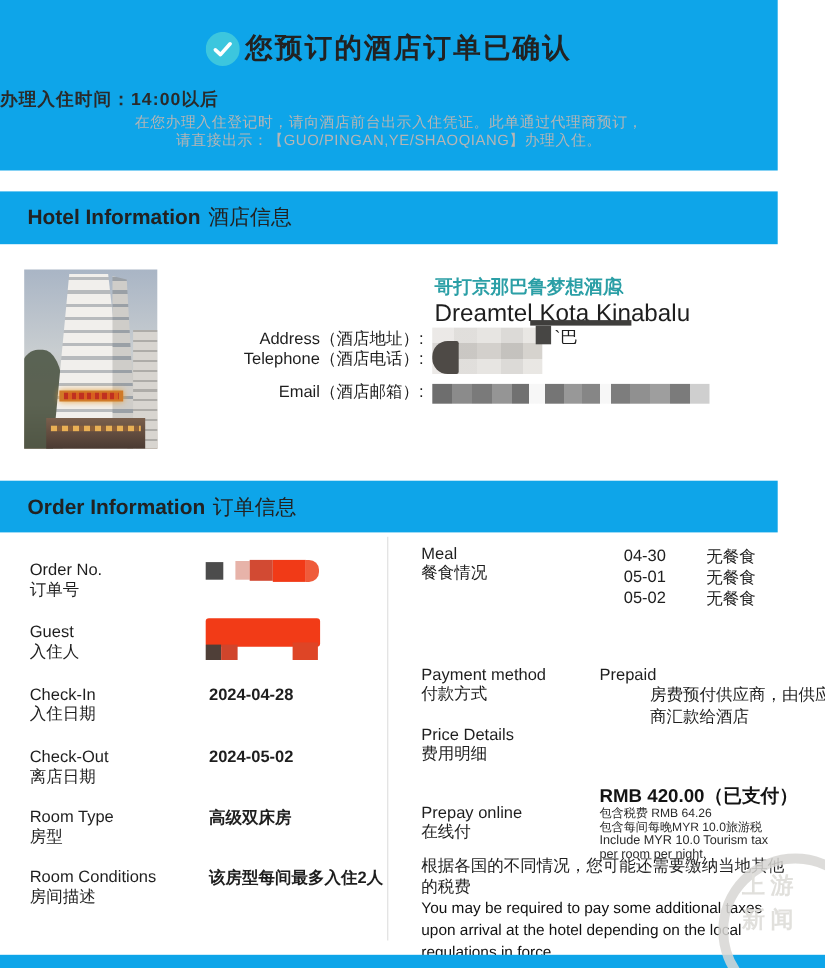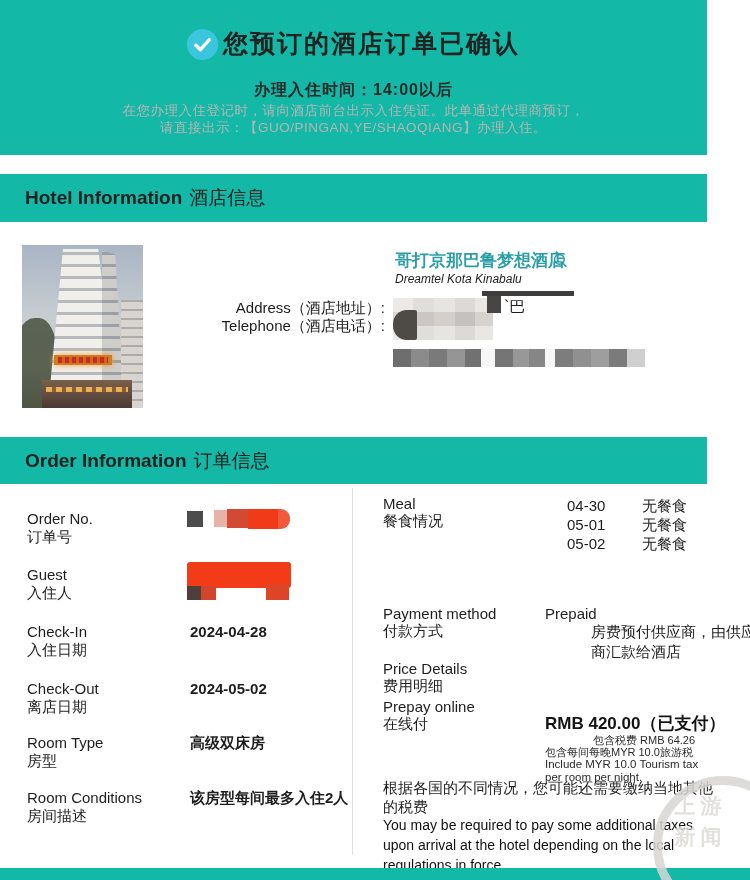--- a/index.html
+++ b/index.html
@@ -1,30 +1,30 @@
 <!DOCTYPE html>
 <html><head>
 <meta charset="utf-8">
 <style>
   * { margin:0; padding:0; box-sizing:border-box; }
   html,body { background:#fff; }
   body { font-family:"Liberation Sans","DejaVu Sans",sans-serif; color:#1e1e1e; }
   #page { position:relative; width:750px; height:880px; margin:0 auto; background:#fff; overflow:hidden; }
 
-  .band { position:absolute; left:0; width:707px; background:#14b8a6; }
+  .band { position:absolute; left:0; width:707px; background:#0ea5e9; }
   .band-top { top:0; height:155px; }
   .band-hotel { top:174px; height:48px; }
   .band-order { top:437px; height:47px; }
   .band-bottom { top:868px; height:12px; width:750px; }
 
   .title-row { position:absolute; top:27px; left:0; width:707px; display:flex; justify-content:center; align-items:flex-end; gap:5px; }
   .check-badge { width:31px; height:31px; flex:0 0 31px; }
   .main-title { font-size:25px; font-weight:700; letter-spacing:2px; color:#222; }
 
-  .checkin-time { position:absolute; top:80px; left:0; width:707px; text-align:center; font-size:16px; font-weight:700; color:#2a2a2a; letter-spacing:1px; }
+  .checkin-time { position:absolute; top:80px; left:0; width:707px; text-align:left; font-size:16px; font-weight:700; color:#2a2a2a; letter-spacing:1px; }
   .notice { position:absolute; top:102px; left:0; width:707px; text-align:center; font-size:13.5px; line-height:17px; color:#b5b5b5; letter-spacing:0.5px; }
 
   .sec-title { position:absolute; left:25px; font-size:19px; color:#222; top:50%; transform:translateY(-50%); white-space:nowrap; }
   .sec-title .en { font-weight:700; }
   .sec-title .zh { font-weight:400; margin-left:7px; }
 
   
   .photo { position:absolute; left:22px; top:245px; width:121px; height:163px; overflow:hidden;
            background:linear-gradient(180deg,#a9b5c5 0%,#c8cdd0 45%,#cfc9bd 75%,#8a7868 100%); }
   .photo .trees { position:absolute; left:-10px; bottom:0; width:45px; height:90px; background:#46503e; border-radius:50% 40% 0 0; opacity:.85; }
@@ -35,21 +35,21 @@
            background:repeating-linear-gradient(0deg,#cfcdc9 0 9px,#9aa0a6 9px 12px);
            clip-path:polygon(0 0, 60% 2%, 100% 100%, 0 100%); }
   .photo .bldg-right { position:absolute; right:-4px; top:55px; width:26px; height:108px;
            background:repeating-linear-gradient(0deg,#d8d5d0 0 7px,#aeaca8 7px 9px); }
   .photo .sign { position:absolute; left:32px; top:110px; width:58px; height:10px; background:#d07a28; box-shadow:0 0 6px #e8a23c; }
   .photo .sign-text { position:absolute; left:36px; top:112px; width:50px; height:6px; background:repeating-linear-gradient(90deg,#c03020 0 4px,#d8601f 4px 7px); }
   .photo .lobby { position:absolute; left:20px; bottom:0; width:90px; height:28px; background:linear-gradient(180deg,#7a5f4c,#4a3a32); }
   .photo .lobby-lights { position:absolute; left:24px; bottom:16px; width:82px; height:5px; background:repeating-linear-gradient(90deg,#e9b055 0 6px,#8a5f3a 6px 10px); }
 
   .h-label { position:absolute; left:120px; width:265px; text-align:right; font-size:15px; color:#1e1e1e; white-space:nowrap; }
-  .h-val { position:absolute; left:395px; font-size:12px; color:#1e1e1e; white-space:nowrap;font-style:italic; }
+  .h-val { position:absolute; left:395px; font-size:22px; color:#1e1e1e; white-space:nowrap; }
   .hotel-link { position:absolute; left:395px; top:249px; font-size:17px; font-weight:700; color:#2b9fa6; white-space:nowrap; cursor:pointer; }
   .search-ic { position:absolute; left:553px; top:253px; }
 
   
   .addr-bar { position:absolute; left:482px; top:291px; width:92px; height:5px; background:#3f3e3c; }
   .addr-mosaic { position:absolute; left:393px; top:298px; width:100px; height:42px;
       background-image:
         repeating-linear-gradient(0deg, rgba(255,255,255,.28) 0 14px, rgba(0,0,0,.05) 14px 28px),
         repeating-linear-gradient(90deg,#e4e1de 0 20px,#d5d2ce 20px 41px,#dedbd7 41px 62px,#cfccc8 62px 82px,#e1ded9 82px 100px); }
   .addr-blob { position:absolute; left:393px; top:310px; width:24px; height:30px; background:#4e4a46; border-radius:14px 2px 2px 14px; }
@@ -77,21 +77,21 @@
   .guest-d2 { position:absolute; left:201px; top:586px; width:15px; height:14px; background:#d0452c; }
   .guest-d3 { position:absolute; left:266px; top:584px; width:23px; height:16px; background:#de4526; }
 
   .r-label { position:absolute; left:383px; font-size:15px; line-height:17px; color:#1e1e1e; white-space:nowrap; }
   .meal-date { position:absolute; left:567px; font-size:15px; color:#1e1e1e; }
   .meal-status { position:absolute; left:642px; font-size:15px; color:#1e1e1e; }
   .pay-en { position:absolute; left:545px; top:605px; font-size:15px; color:#1e1e1e; }
   .pay-zh { position:absolute; left:545px; top:622px; width:178px; font-size:15px; line-height:20px; color:#1e1e1e;margin-left:46px; }
   .prepay-amount { position:absolute; left:545px; top:712px; font-size:17px; font-weight:700; color:#141414; white-space:nowrap; }
   .tax-notes { position:absolute; left:545px; top:734px; width:172px; color:#2a2a2a; }
-  .tax-notes .t1 { font-size:11px; line-height:12px;margin-left:48px; }
+  .tax-notes .t1 { font-size:11px; line-height:12px; }
   .tax-notes .t2 { font-size:11px; line-height:12px; }
   .tax-notes .t3 { font-size:11.5px; line-height:12.5px; }
   .foot-zh { position:absolute; left:383px; top:778px; width:334px; font-size:15px; line-height:19px; color:#1e1e1e; }
   .foot-en { position:absolute; left:383px; top:815px; width:332px; font-size:14px; line-height:20px; color:#111; }
 
   .watermark { position:absolute; left:653px; top:776px; width:140px; height:140px; opacity:.85; }
   .wm-ring { position:absolute; inset:0; border:9px solid #d8d7d4; border-radius:50%; }
   .wm-text { position:absolute; left:0; top:14px; width:95px; text-align:center; font-size:21px; line-height:31px; color:#dcdbd7; letter-spacing:5px; font-weight:700; }
 </style>
 </head>
@@ -138,20 +138,21 @@
   <div class="h-val" style="top:272px;">Dreamtel Kota Kinabalu</div>
 
   <div class="h-label" style="top:299px;">Address（酒店地址）:</div>
   <div class="h-label" style="top:317px;">Telephone（酒店电话）:</div>
   <div class="addr-bar"></div>
   <div class="addr-mosaic"></div>
   <div class="addr-blob"></div>
   <div class="addr-dark"></div>
   <div class="addr-tail">`巴</div>
 
+  <div class="h-label" style="top:347px;">Email（酒店邮箱）:</div>
   <div class="email-mosaic"></div>
 
   <div class="band band-order">
     <div class="sec-title">
       <span class="en">Order Information</span><span class="zh">订单信息</span>
     </div>
   </div>
 
   <div class="divider"></div>
 
@@ -216,21 +217,21 @@
     <div>付款方式</div>
   </div>
   <div class="pay-en">Prepaid</div>
   <div class="pay-zh">房费预付供应商，由供应商汇款给酒店</div>
 
   <div class="r-label" style="top:660px;">
     <div>Price Details</div>
     <div>费用明细</div>
   </div>
 
-  <div class="r-label" style="top:698px;">
+  <div class="r-label" style="top:731px;">
     <div>Prepay online</div>
     <div>在线付</div>
   </div>
   <div class="prepay-amount">RMB 420.00（已支付）</div>
   <div class="tax-notes">
     <div class="t1">包含税费 RMB 64.26</div>
     <div class="t2">包含每间每晚MYR 10.0旅游税</div>
     <div class="t3">Include MYR 10.0 Tourism tax per room per night.</div>
   </div>
 

